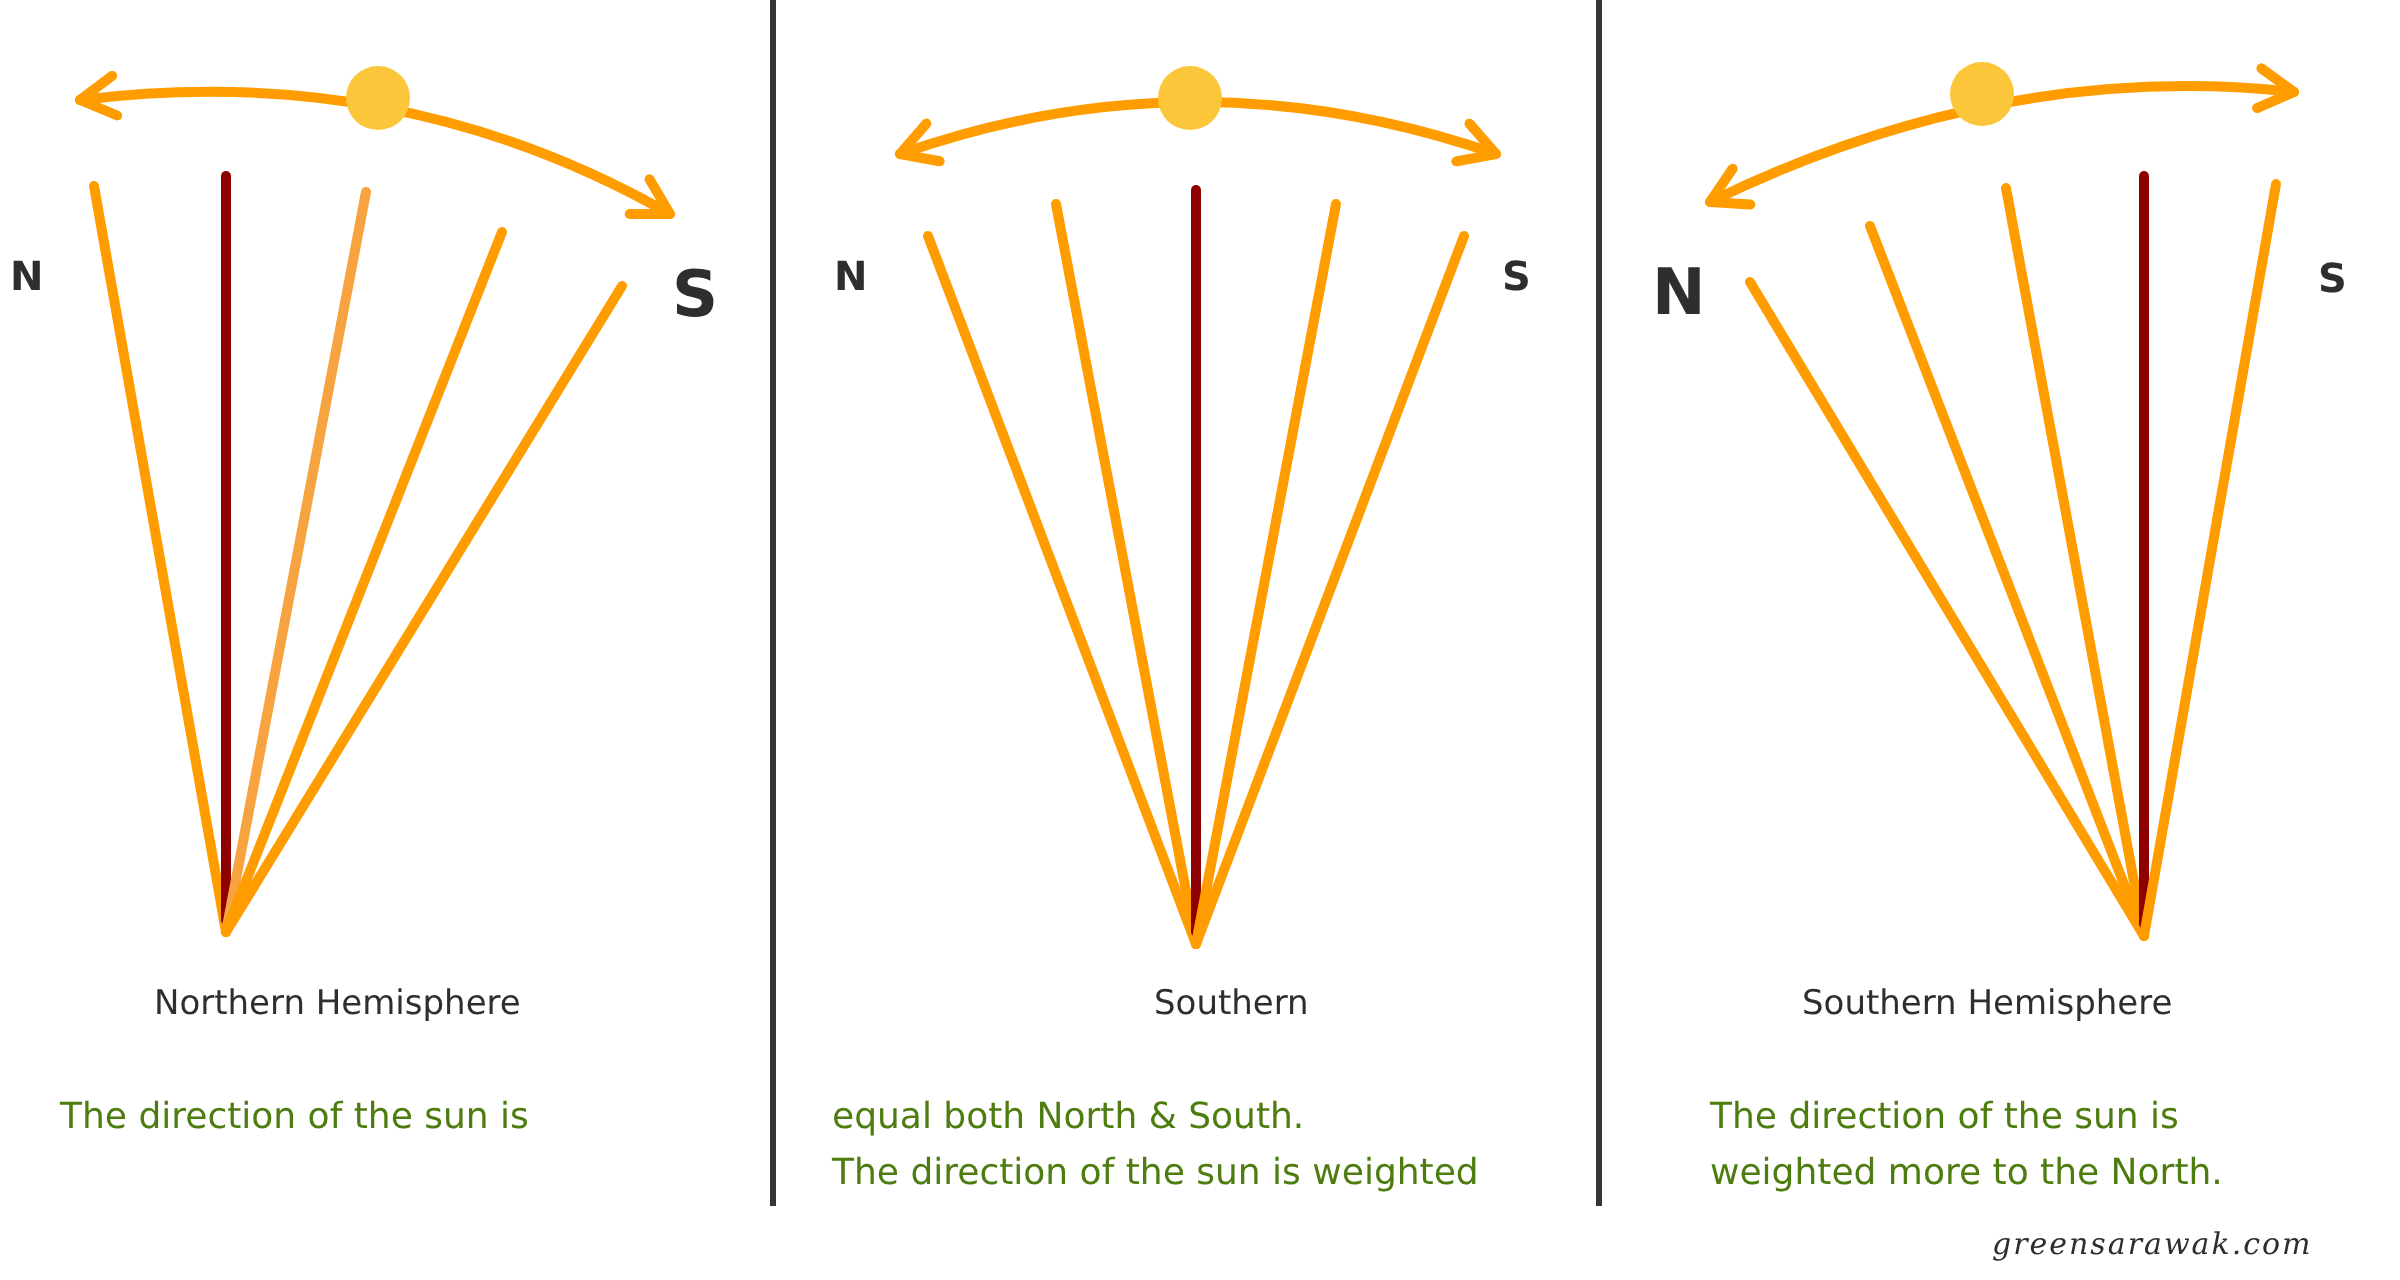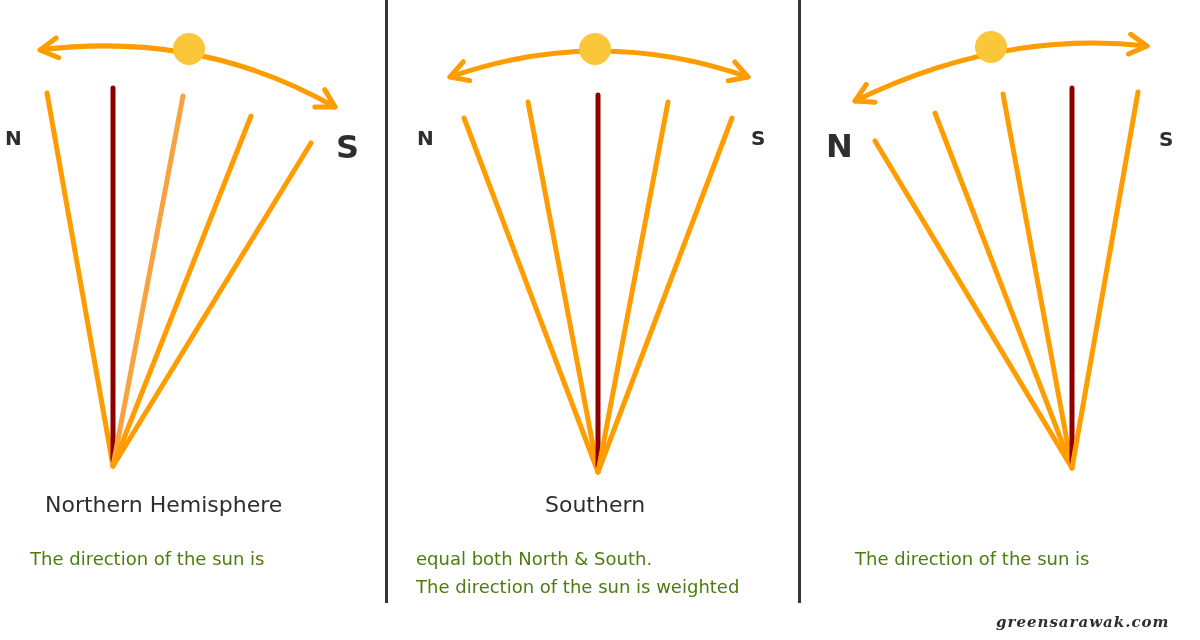--- a/index.html
+++ b/index.html
@@ -1,24 +1,24 @@
 <!DOCTYPE html>
 <html><head>
 <meta charset="utf-8">
 <style>
   html, body { margin: 0; padding: 0; background: #ffffff; }
   body { width: 1200px; height: 640px; position: relative; overflow: hidden;
          font-family: "DejaVu Sans", sans-serif; color: #2e2e2e; }
   #diagram { position: absolute; left: 0; top: 0; width: 1200px; height: 640px; }
   .divider { position: absolute; top: 0; width: 3px; height: 603px; background: #353535; }
-  .panel-title { position: absolute; font-size: 22px; color: #2e2e2e; white-space: nowrap; }
+  .panel-title { position: absolute; font-size: 17px; color: #2e2e2e; white-space: nowrap; margin-left: 32px; }
   .panel-desc { position: absolute; font-size: 18px; line-height: 28px; color: #4d7c0f; white-space: nowrap; }
   .compass { position: absolute; color: #2e2e2e; font-weight: bold; }
   .watermark { position: absolute; left: 996px; top: 613px; font-family: "DejaVu Serif", serif;
-               font-style: italic; font-weight: bold; font-size: 15px; letter-spacing: 1px; color: #2e2e2e; }
+               font-style: italic; font-weight: normal; font-size: 15px; letter-spacing: 1px; color: #2e2e2e; }
 </style>
 </head>
 <body>
 
 <div id="diagram">
 
   <svg width="1200" height="640" viewBox="0 0 1200 640" style="position:absolute;left:0;top:0">
     <defs>
       <marker id="arrowhead" viewBox="0 0 10 10" refX="8" refY="5" markerWidth="5" markerHeight="5" orient="auto-start-reverse">
         <path d="M1,1 L8,5 L1,9" fill="none" stroke="#ff9d00" stroke-width="2" stroke-linecap="round" stroke-linejoin="round"></path>
@@ -63,26 +63,28 @@
   <div class="compass" style="left:336px;top:128px;font-size:32px">S</div>
 
   <div class="compass" style="left:417px;top:126px;font-size:20px">N</div>
   <div class="compass" style="left:751px;top:126px;font-size:20px">S</div>
 
   <div class="compass" style="left:826px;top:127px;font-size:32px">N</div>
   <div class="compass" style="left:1159px;top:127px;font-size:20px">S</div>
 
   <div class="panel-title" style="left:45px;top:492px">Northern Hemisphere</div>
   <div class="panel-title" style="left:545px;top:492px">Southern</div>
+  <div class="panel-title" style="left:869px;top:492px">Southern Hemisphere</div>
 
   <div class="panel-desc" style="left:30px;top:545px">
     <div>The direction of the sun is</div>
   </div>
   <div class="panel-desc" style="left:416px;top:545px">
     <div>equal both North &amp; South.</div>
     <div>The direction of the sun is weighted</div>
   </div>
   <div class="panel-desc" style="left:855px;top:545px">
     <div>The direction of the sun is</div>
+    <div>weighted more to the North.</div>
   </div>
 
   <div class="watermark">greensarawak.com</div>
 </div>
 
 </body></html>

